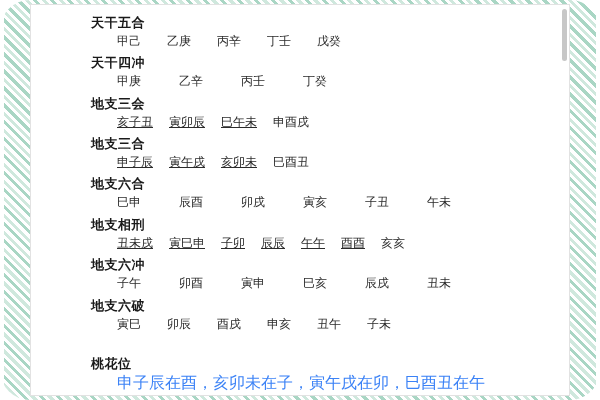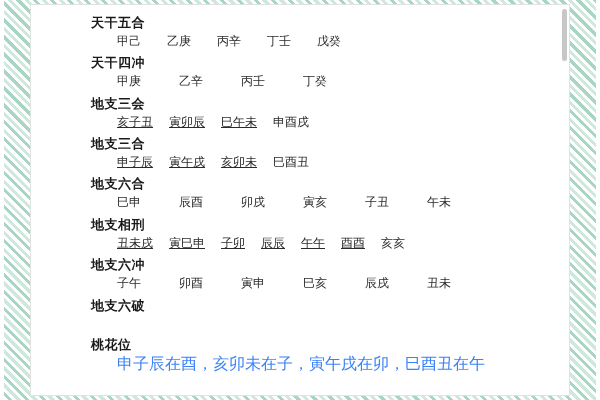--- a/index.html
+++ b/index.html
@@ -19,20 +19,21 @@
     position: relative;
     width: 600px;
     height: 400px;
     background:
       repeating-linear-gradient(45deg,
         #cfe8dd 0px, #cfe8dd 3px,
         #ffffff 3px, #ffffff 6px,
         #a9d6c4 6px, #a9d6c4 9px,
         #ffffff 9px, #ffffff 12px);
     box-sizing: border-box;
+    border-radius: 30px;
   }
   .page::after {
     content: "";
     position: absolute;
     left: 0; top: 0; right: 0; bottom: 0;
     border-left: 4px solid #ffffff;
     border-right: 4px solid #ffffff;
     pointer-events: none;
   }
 
@@ -164,20 +165,23 @@
 
       <div class="block">
         <div class="heading">地支六冲</div>
         <div class="row">
           <span class="cell gap-l">子午</span><span class="cell gap-l">卯酉</span><span class="cell gap-l">寅申</span><span class="cell gap-l">巳亥</span><span class="cell gap-l">辰戌</span><span class="cell">丑未</span>
         </div>
       </div>
 
       <div class="block">
         <div class="heading">地支六破</div>
+        <div class="row">
+          <span class="cell gap-m">寅巳</span><span class="cell gap-m">卯辰</span><span class="cell gap-m">酉戌</span><span class="cell gap-m">申亥</span><span class="cell gap-m">丑午</span><span class="cell">子未</span>
+        </div>
       </div>
 
       <div class="spacer"></div>
 
       <div class="block">
         <div class="heading">桃花位</div>
         <div class="sentence">申子辰在酉，亥卯未在子，寅午戌在卯，巳酉丑在午</div>
       </div>
 
     </div>

